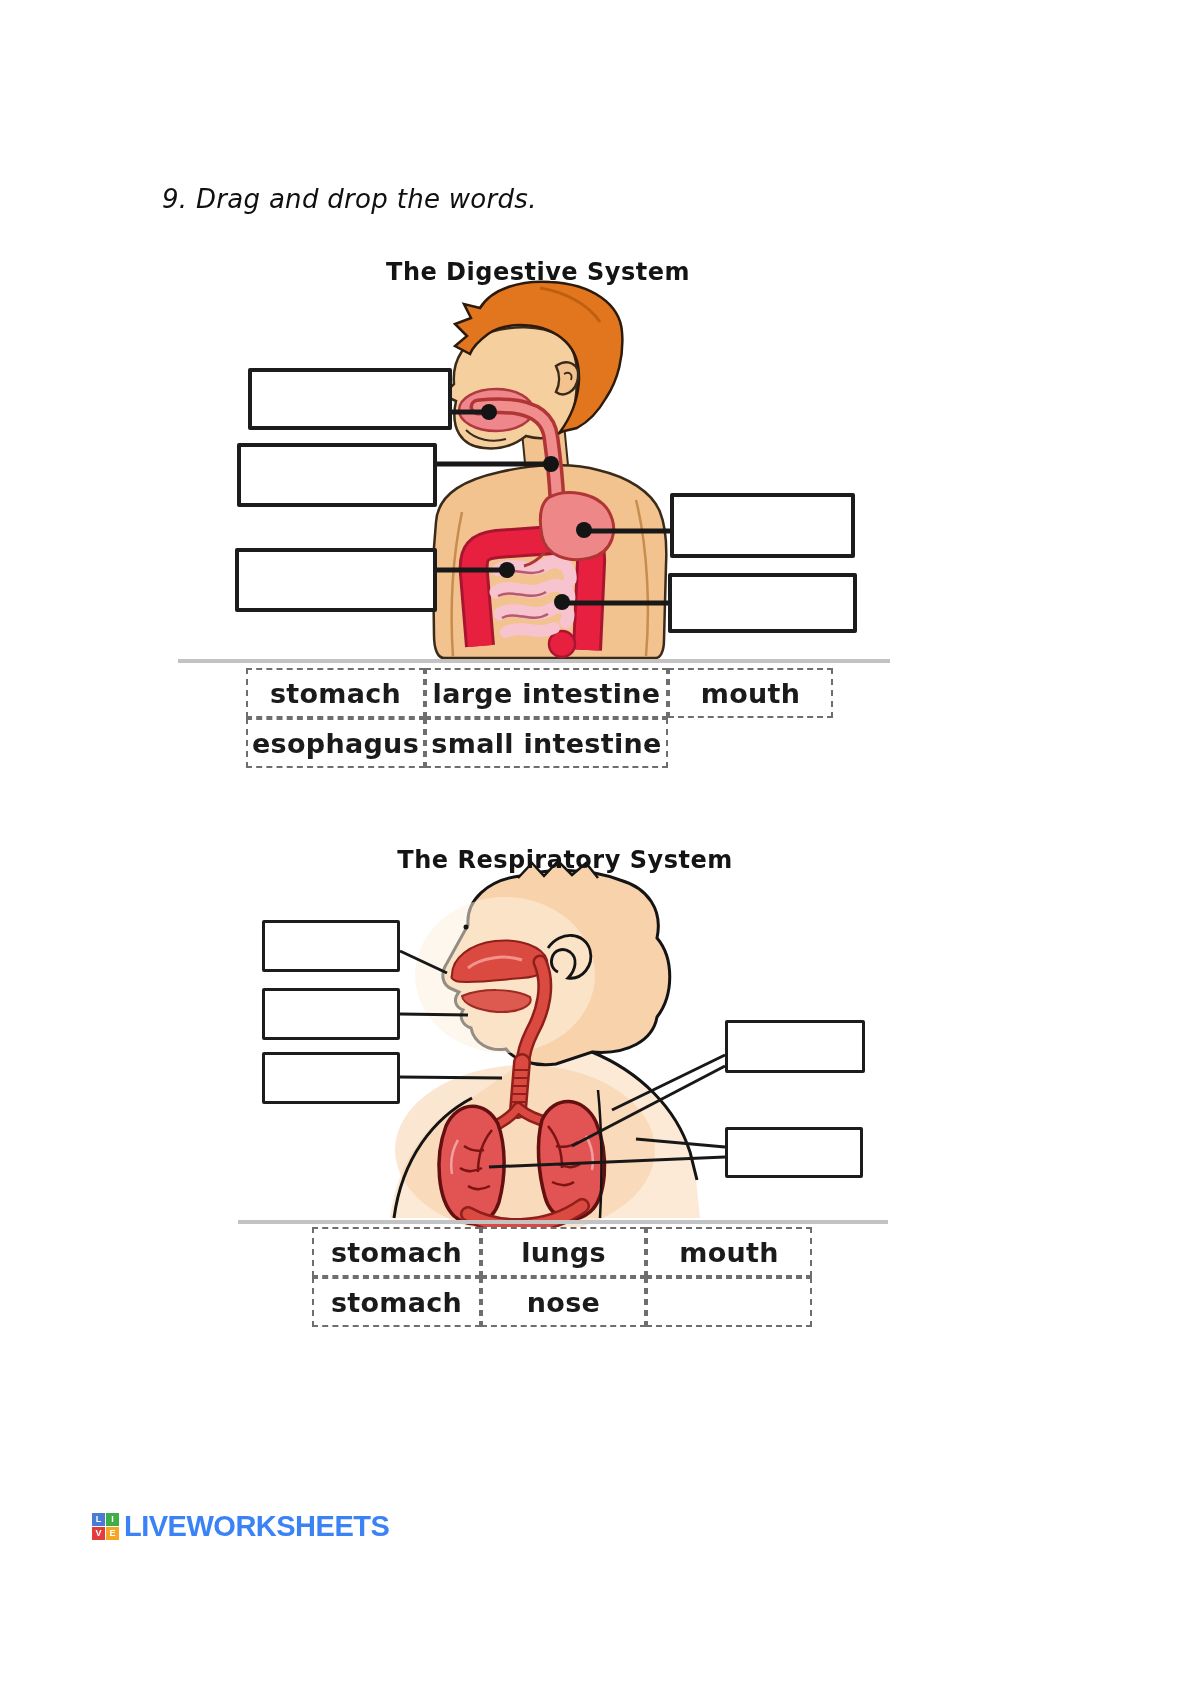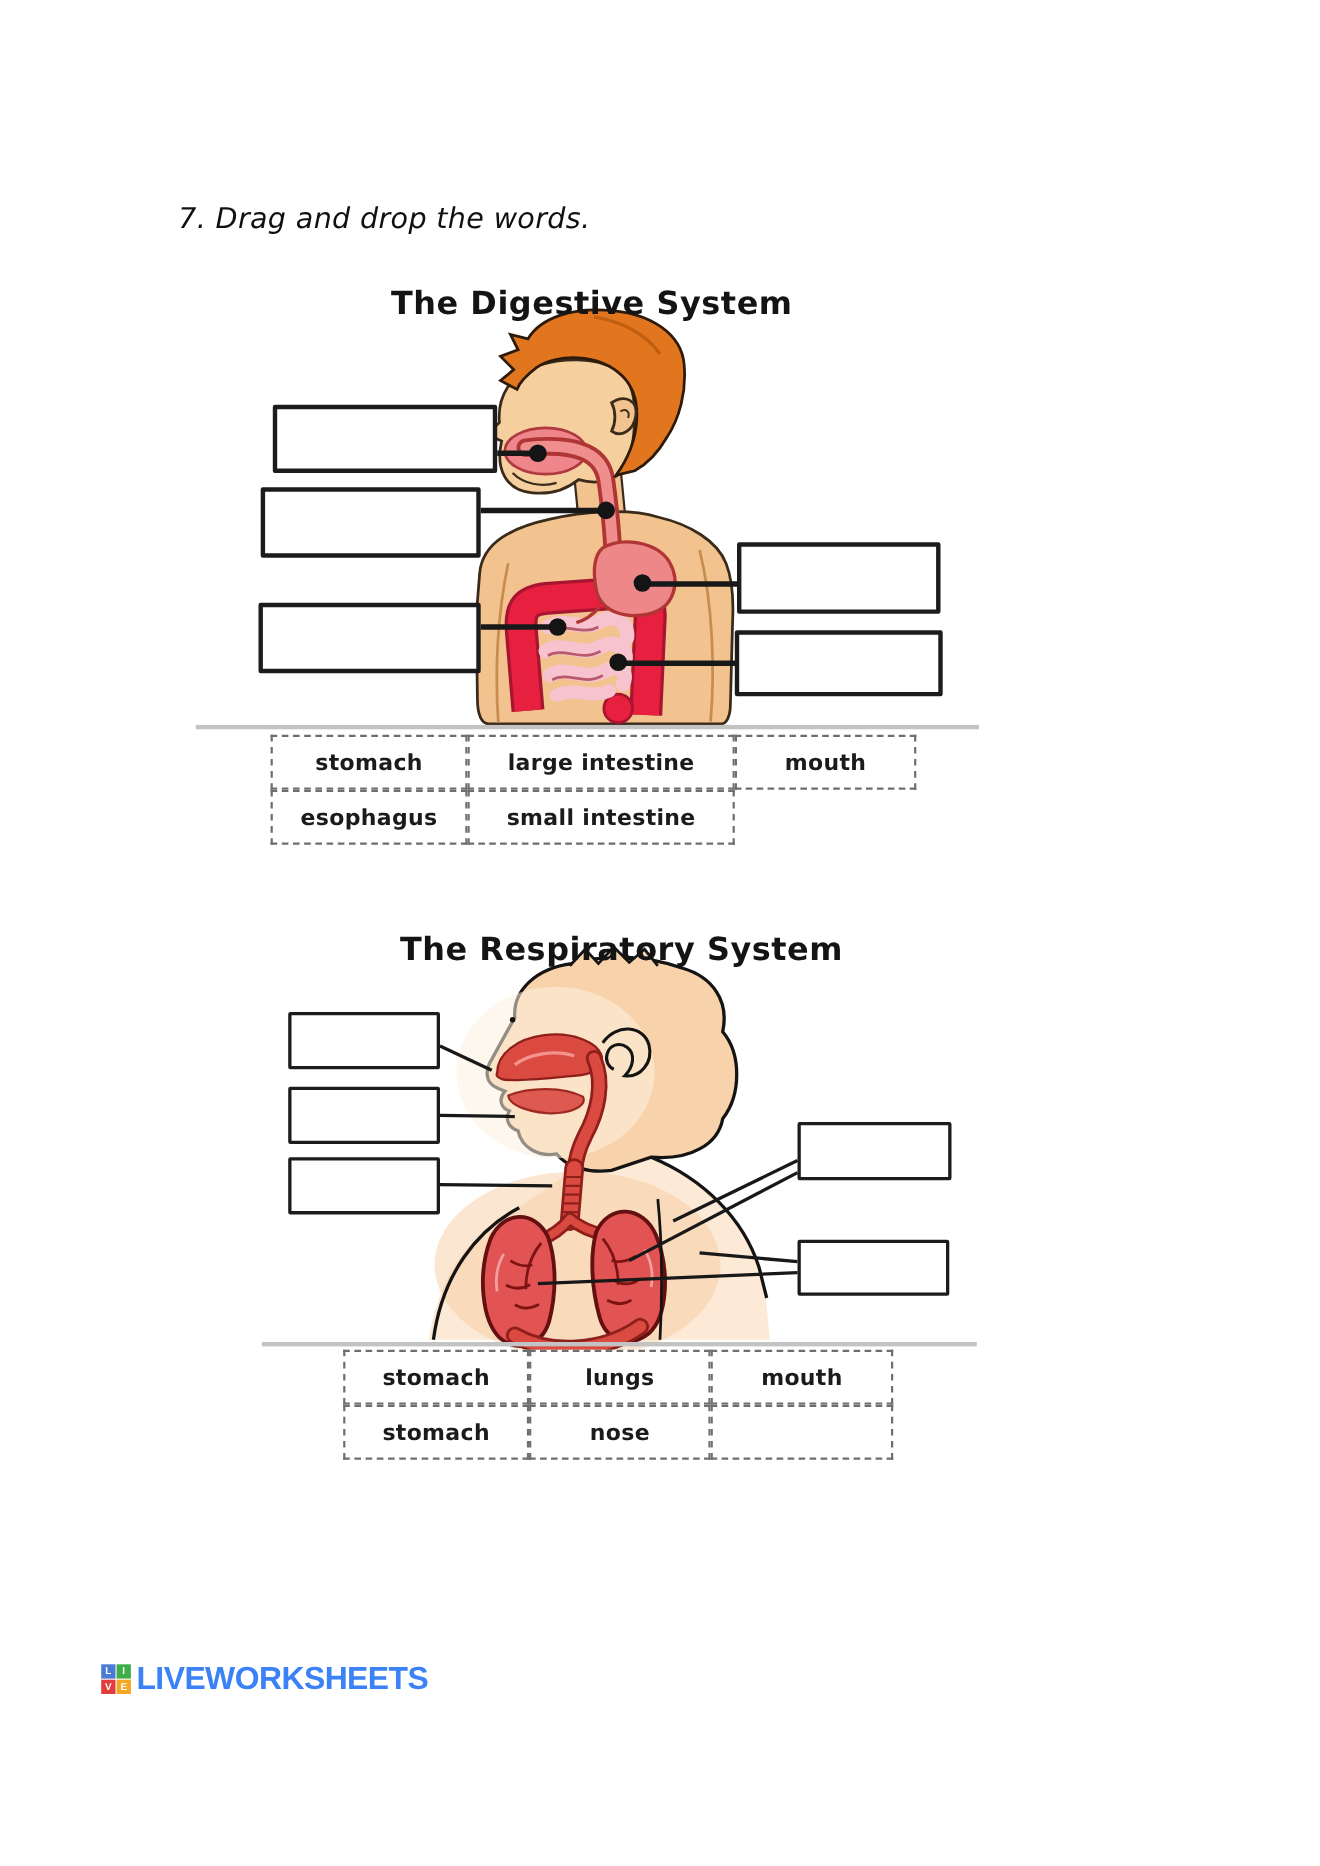--- a/index.html
+++ b/index.html
@@ -1,28 +1,28 @@
 <!DOCTYPE html>
 <html><head>
 <meta charset="utf-8">
 <style>
   html,body{margin:0;padding:0;background:#ffffff;}
   #page{position:relative;width:1200px;height:1696px;background:#ffffff;overflow:hidden;
         font-family:"DejaVu Sans",sans-serif;}
   .instruction{position:absolute;left:162px;top:184px;font-style:italic;font-size:26px;
                color:#101010;letter-spacing:0.3px;}
-  .sec-title{position:absolute;width:520px;text-align:center;font-weight:700;font-size:29px;
+  .sec-title{position:absolute;width:520px;text-align:center;font-weight:700;font-size:24px;
              color:#141414;letter-spacing:0.5px;}
   .drop-box{position:absolute;background:#ffffff;border:4px solid #1c1c1c;border-radius:2px;
             box-sizing:border-box;}
   .drop-box.thin{border-width:3px;}
   .sep{position:absolute;height:4px;background:#c3c3c3;}
   .wcell{position:absolute;box-sizing:border-box;border:2px dashed #6e6e6e;background:#ffffff;
          display:flex;align-items:center;justify-content:center;
-         font-weight:700;font-size:20px;color:#1b1b1b;letter-spacing:0.3px;}
+         font-weight:700;font-size:27px;color:#1b1b1b;letter-spacing:0.3px;}
   .art{position:absolute;left:0;top:0;}
   .brand{position:absolute;left:92px;top:1510px;display:flex;align-items:center;cursor:pointer;}
   .brand-icon{width:28px;height:28px;display:grid;grid-template-columns:13px 13px;
               grid-template-rows:13px 13px;gap:1px;margin-right:4px;}
   .brand-sq{display:flex;align-items:center;justify-content:center;
             font-size:9px;font-weight:700;color:#ffffff;font-family:"Liberation Sans",sans-serif;}
   .brand-text{font-family:"Liberation Sans",sans-serif;font-weight:700;font-size:29px;
               color:#3b82f6;letter-spacing:-0.5px;}
 </style>
 </head>
@@ -154,21 +154,21 @@
       <line x1="400" y1="951" x2="447" y2="973"></line>
       <line x1="400" y1="1014" x2="468" y2="1015"></line>
       <line x1="400" y1="1077" x2="502" y2="1078"></line>
       <line x1="725" y1="1055" x2="612" y2="1110"></line>
       <line x1="725" y1="1066" x2="572" y2="1146"></line>
       <line x1="725" y1="1147" x2="636" y2="1139"></line>
       <line x1="725" y1="1157" x2="489" y2="1167"></line>
     </g>
   </svg>
 
-  <div class="instruction">7. Drag and drop the words.</div>
+  <div class="instruction">9. Drag and drop the words.</div>
 
   <div class="sec-title" style="left:278px;top:258px;">The Digestive System</div>
 
   <div class="sec-title" style="left:305px;top:846px;">The Respiratory System</div>
 
   <div class="drop-box" style="left:248px;top:368px;width:204px;height:62px;"></div>
   <div class="drop-box" style="left:237px;top:443px;width:200px;height:64px;"></div>
   <div class="drop-box" style="left:235px;top:548px;width:202px;height:64px;"></div>
   <div class="drop-box" style="left:670px;top:493px;width:185px;height:65px;"></div>
   <div class="drop-box" style="left:668px;top:573px;width:189px;height:60px;"></div>

